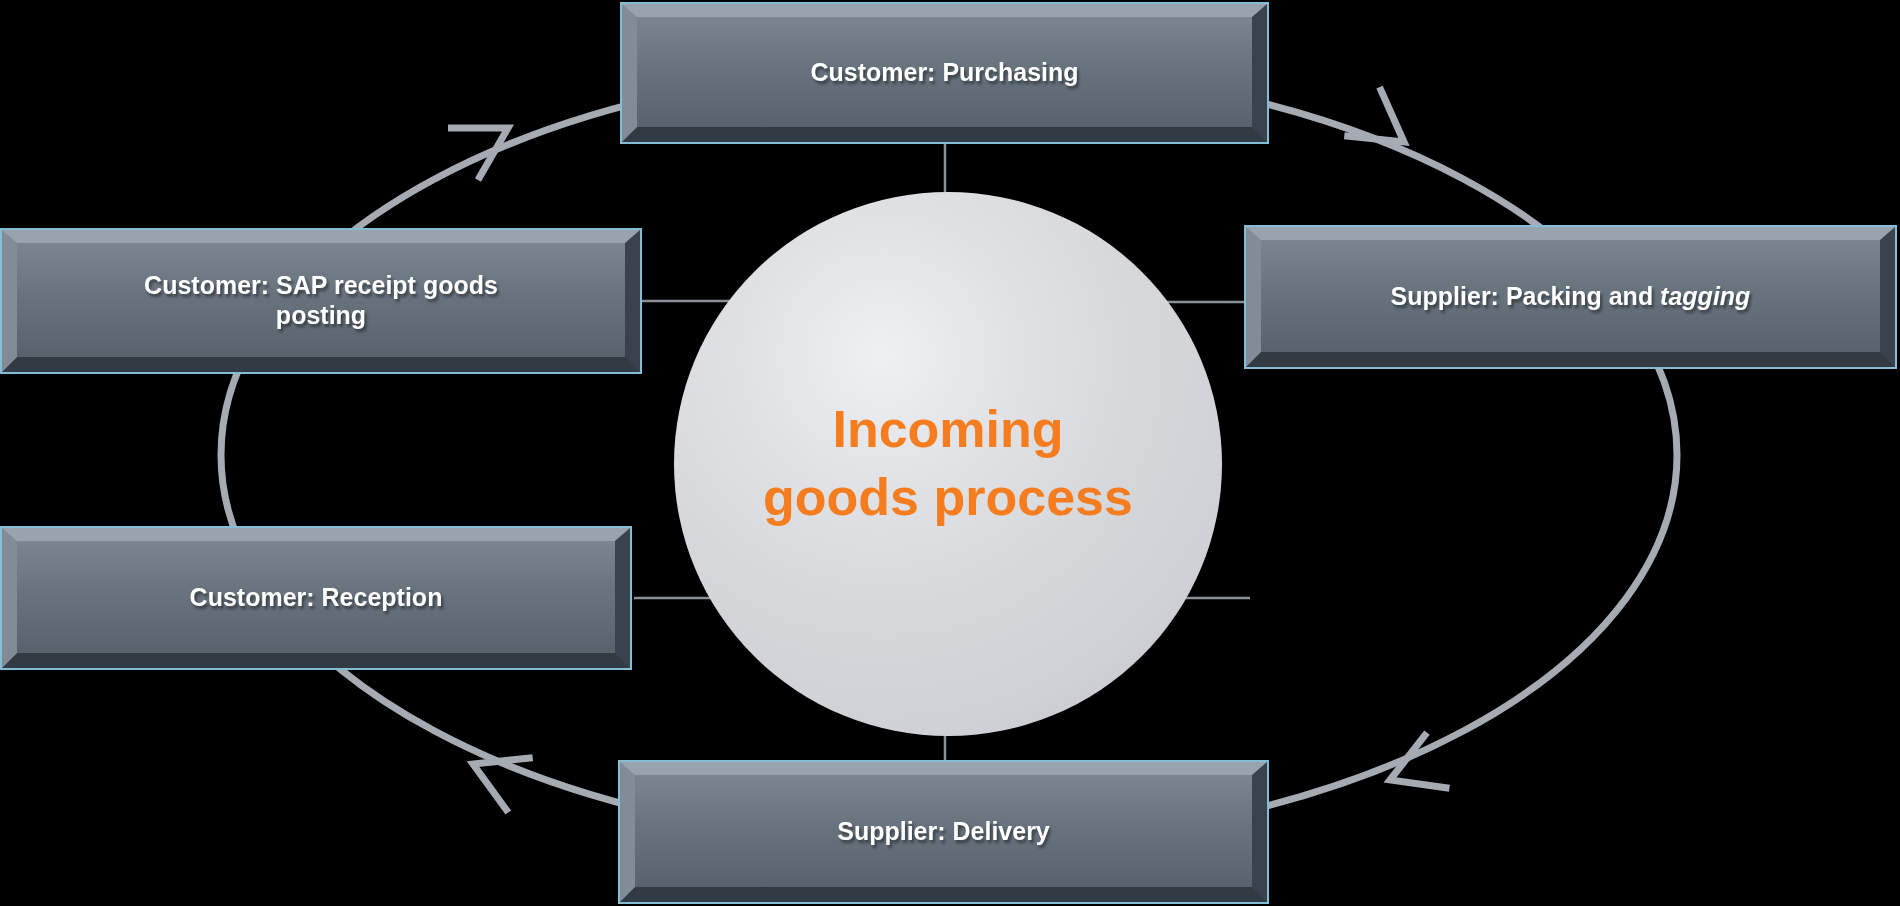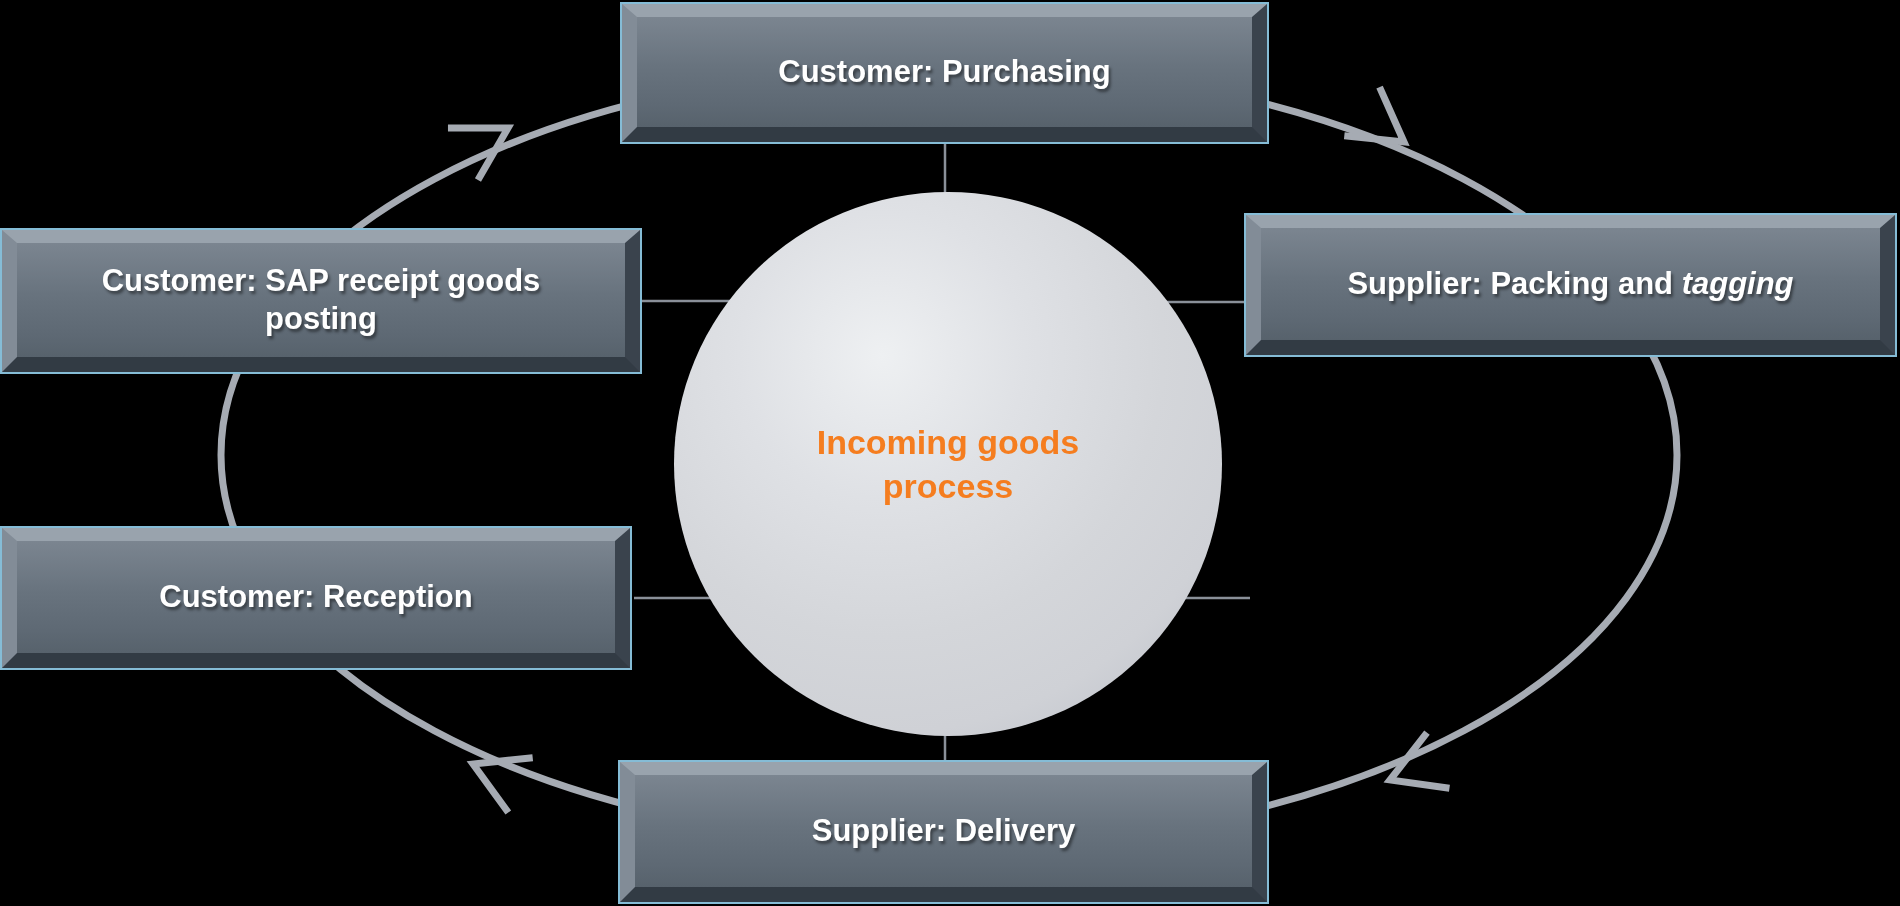--- a/index.html
+++ b/index.html
@@ -9,33 +9,33 @@
   }
   .bg-layer{position:absolute;left:0;top:0;width:1900px;height:906px;}
   
   .pbox{
     position:absolute;box-sizing:border-box;
     border-style:solid;border-width:13px 15px 15px 15px;
     border-color:#99a3ad #3a434d #323b44 #828c97;
     background:linear-gradient(180deg,#7b8590 0%,#68737e 45%,#5e6974 80%,#57626c 100%);
     box-shadow:0 0 0 2px #85bcd6;
     display:flex;align-items:center;justify-content:center;
-    text-align:center;color:#ffffff;font-weight:bold;font-size:31px;line-height:1.22;
+    text-align:center;color:#ffffff;font-weight:bold;font-size:25px;line-height:1.22;
     text-shadow:2px 3px 3px rgba(0,0,0,0.45);
   }
   .pbox .it{font-style:italic;}
   
   .center-circle{
     position:absolute;left:674px;top:192px;width:548px;height:544px;border-radius:50%;
     background:radial-gradient(circle at 38% 30%,
       #eef0f2 0%, #dfe1e5 28%, #d4d6da 55%, #cfd1d6 74%, #c6c9d0 84%, #adb2bd 93%, #9fa5b1 100%);
     display:flex;align-items:center;justify-content:center;text-align:center;
   }
   .center-label{
-    width:372px;font-weight:bold;font-size:34px;line-height:1.3;color:#f57d1f;
+    width:372px;font-weight:bold;font-size:52px;line-height:1.3;color:#f57d1f;
   }
 </style>
 </head>
 <body>
 
 <div class="stage">
 
   <svg class="bg-layer" viewBox="0 0 1900 906">
 
     <ellipse cx="949" cy="455" rx="728" ry="390" fill="none" stroke-width="7" stroke="#a6abb3"></ellipse>
@@ -60,21 +60,21 @@
       <path d="M -52 -30 L 0 0 L -52 30" fill="none" stroke-width="7" stroke="#a6abb3"></path>
     </g>
   </svg>
 
   <div class="pbox" style="left:622px;top:4px;width:645px;height:138px">
     <span>
       <span>Customer: Purchasing</span>
     </span>
   </div>
 
-  <div class="pbox" style="left:1246px;top:215px;width:649px;height:140px">
+  <div class="pbox" style="left:1246px;top:227px;width:649px;height:140px">
     <span>
       <span>Supplier: Packing and </span><span class="it">tagging</span>
     </span>
   </div>
 
 
   <div class="pbox" style="left:620px;top:762px;width:647px;height:140px">
     <span>
       <span>Supplier: Delivery</span>
     </span>

